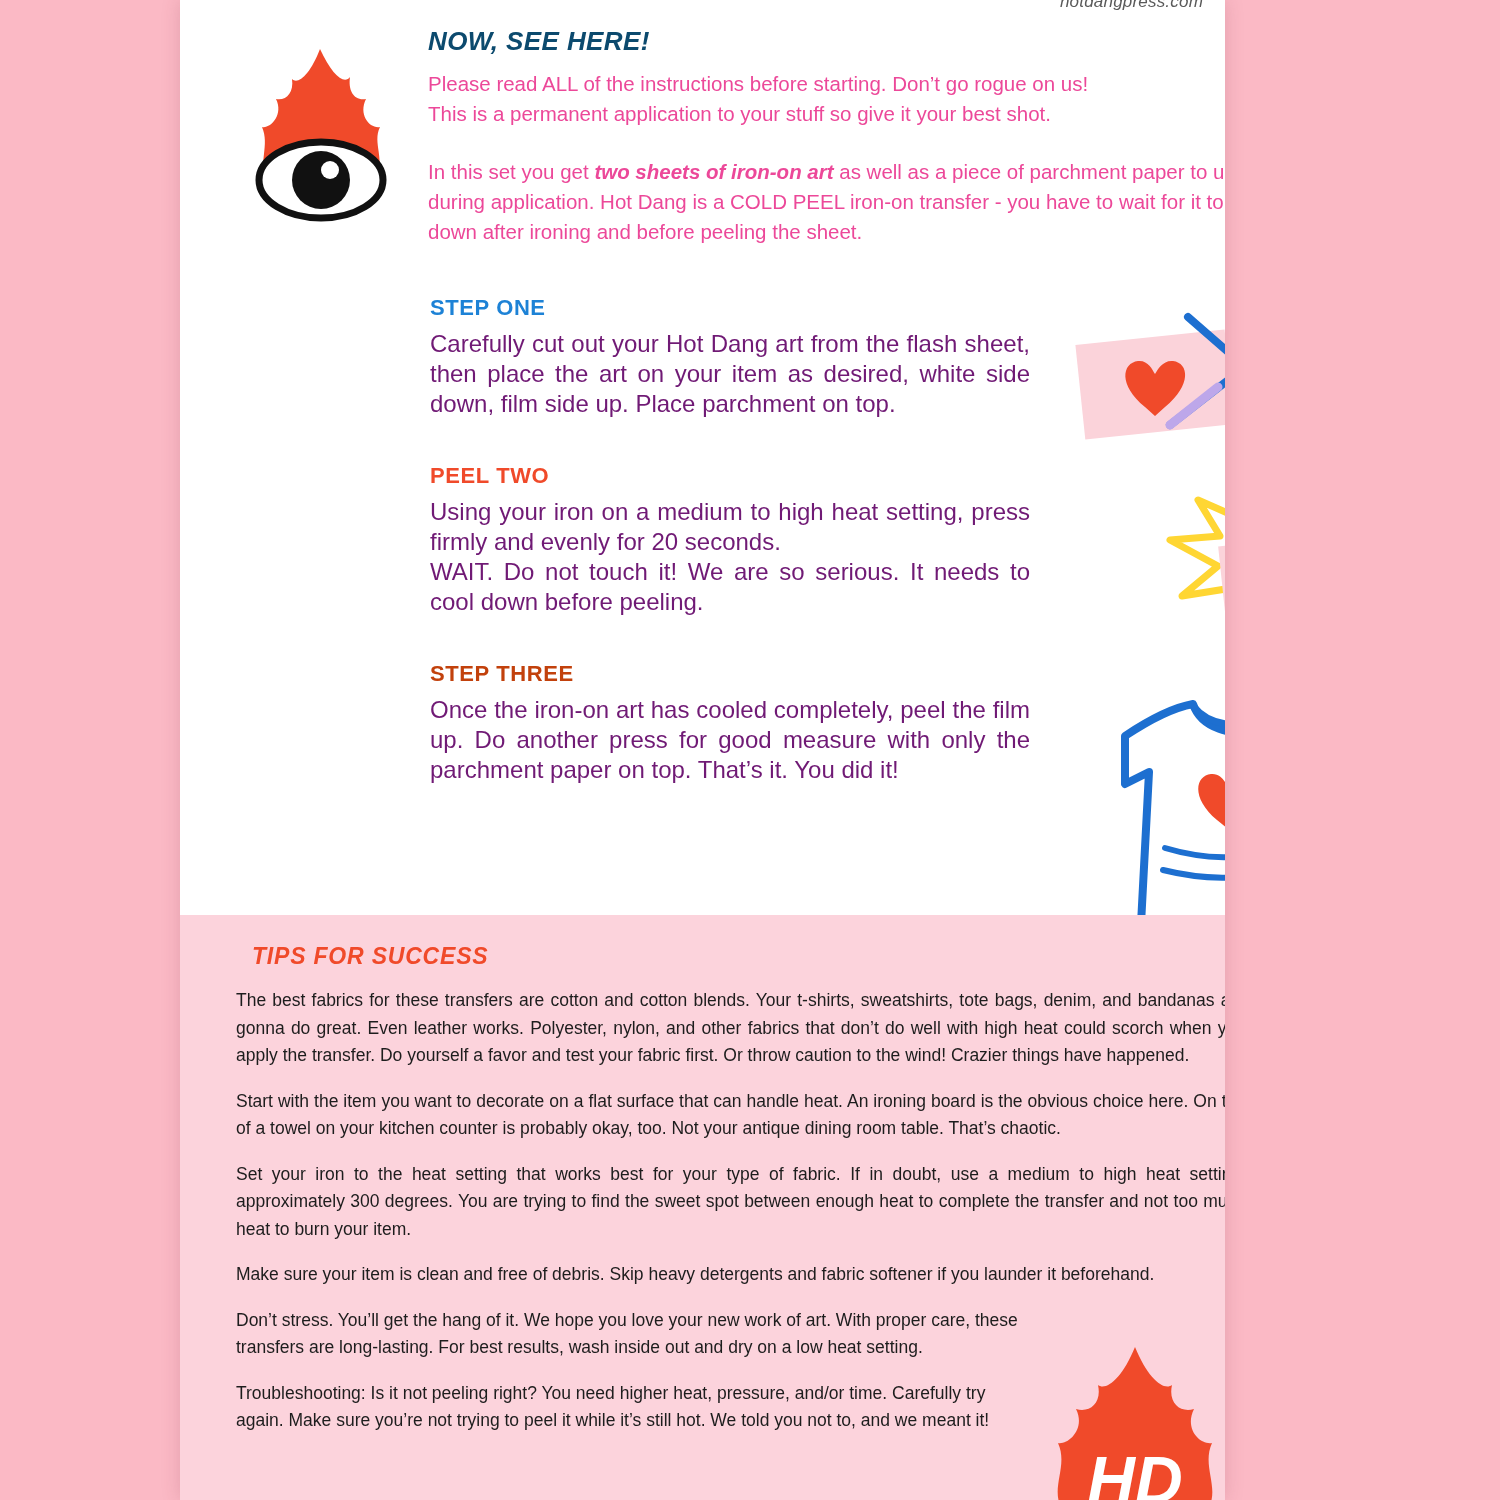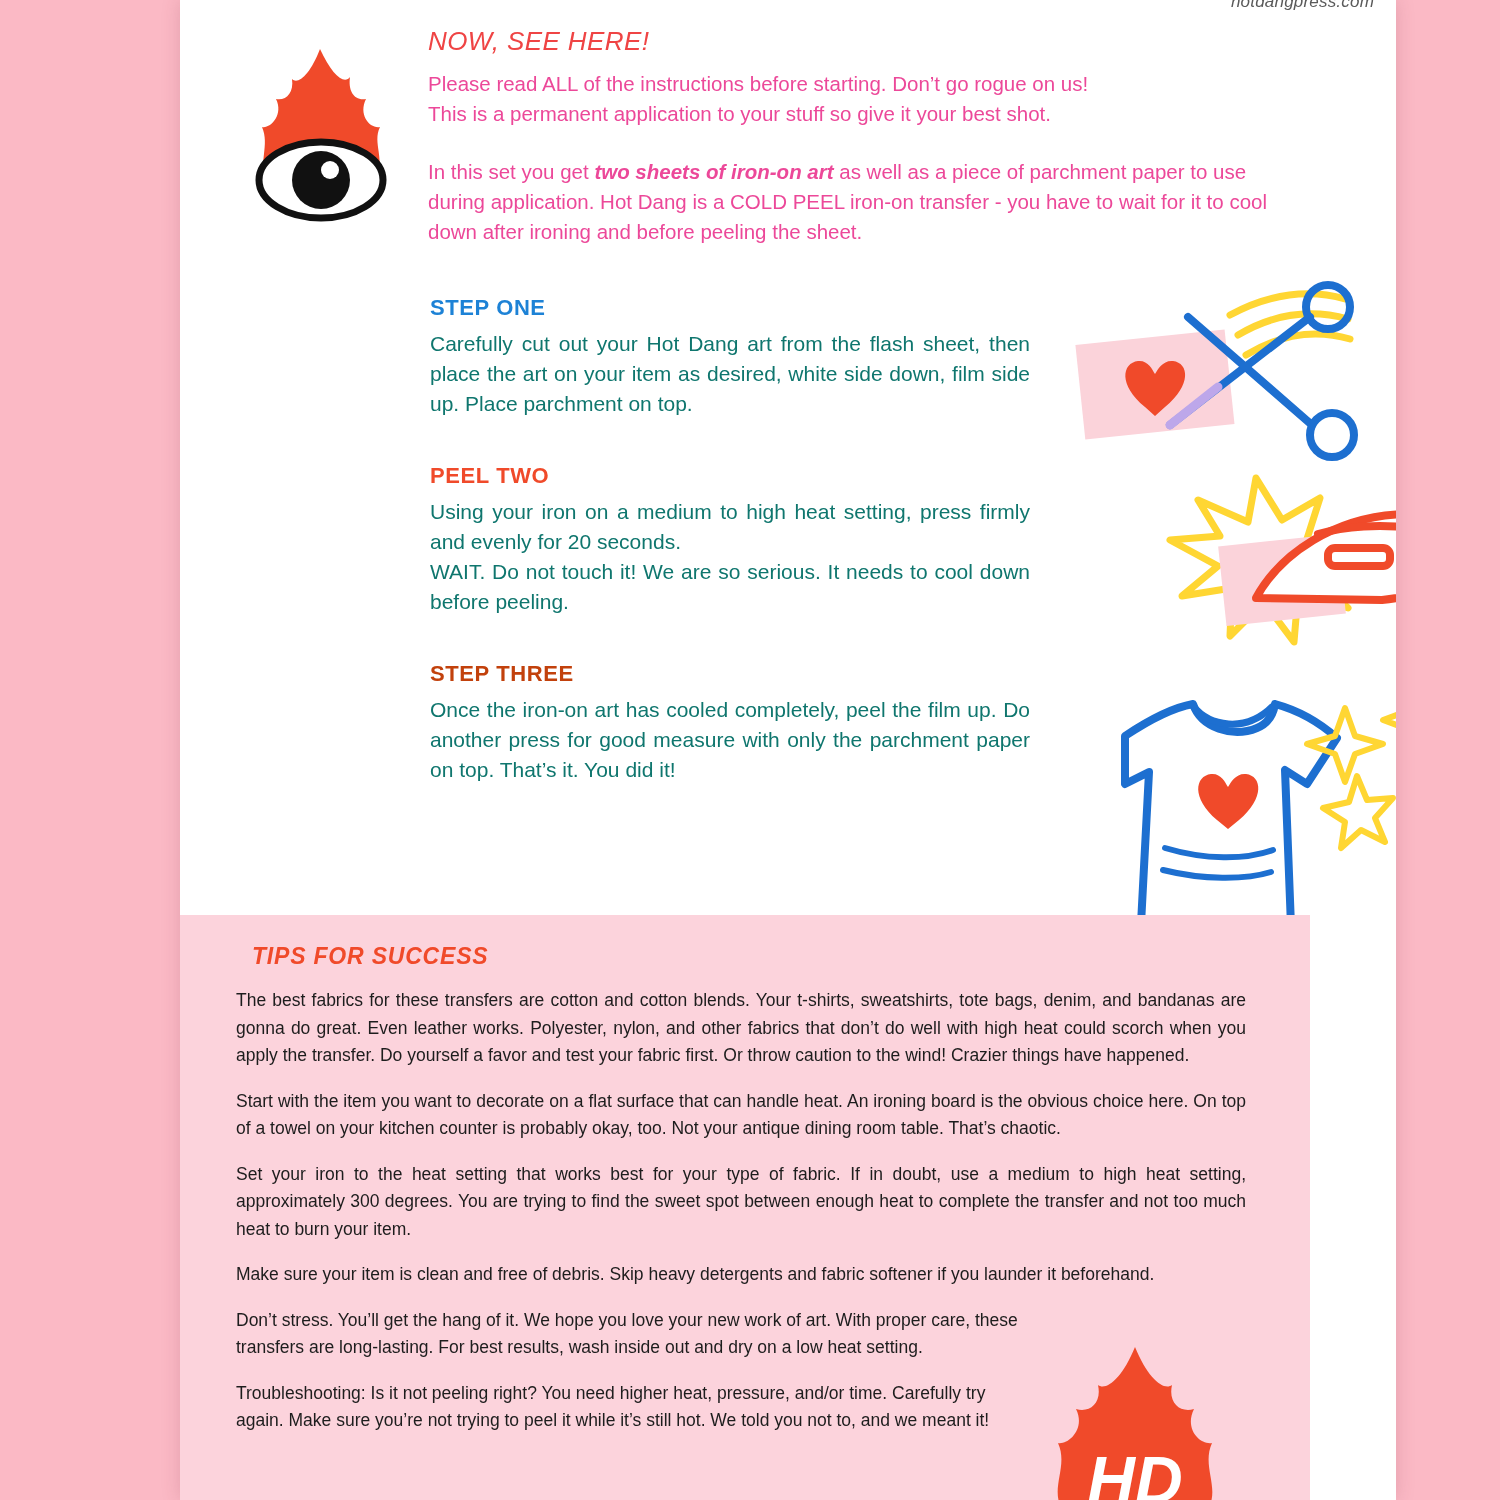--- a/index.html
+++ b/index.html
@@ -13,21 +13,21 @@
     font-family: "Liberation Sans", sans-serif;
     overflow: hidden;
     position: relative;
   }
 
   
   .page {
     position: absolute;
     left: 180px;
     top: 0;
-    width: 1216px;
+    width: 1045px;
     height: 1500px;
     background: #ffffff;
     box-shadow: 0 0 18px rgba(120,40,60,0.18);
     overflow: hidden;
   }
 
   .website-url {
     position: absolute;
     right: 22px;
     top: -8px;
@@ -53,23 +53,23 @@
     height: 180px;
   }
   .intro-text {
     position: absolute;
     left: 248px;
     top: 26px;
     width: 845px;
   }
   .intro-title {
     font-size: 26px;
-    font-weight: normal;
+    font-weight: bold;
     font-style: italic;
-    color: #ef4444;
+    color: #0c4a6e;
     letter-spacing: .4px;
     margin-bottom: 12px;
   }
   .intro-p {
     font-size: 20.5px;
     line-height: 30px;
     color: #ec4899;
   }
   .intro-p.second { margin-top: 28px; }
   .intro-p b { font-style: italic; font-weight: bold; }
@@ -85,23 +85,23 @@
   .step-title {
     font-size: 22px;
     font-weight: bold;
     letter-spacing: .6px;
     margin-bottom: 8px;
   }
   .step-one .step-title  { color: #1d82d6; }
   .step-two .step-title  { color: #f04a2a; }
   .step-three .step-title{ color: #c2410c; }
   .step-body {
-    font-size: 21px;
+    font-size: 24px;
     line-height: 30px;
-    color: #0f766e;
+    color: #701a75;
     text-align: justify;
   }
 
   
   .illo { position: absolute; }
   .illo-scissors { left: 880px; top: 275px;  width: 440px; height: 200px; }
   .illo-iron     { left: 980px; top: 470px;  width: 360px; height: 220px; }
   .illo-shirt    { left: 865px; top: 680px;  width: 420px; height: 280px; }
 
   

